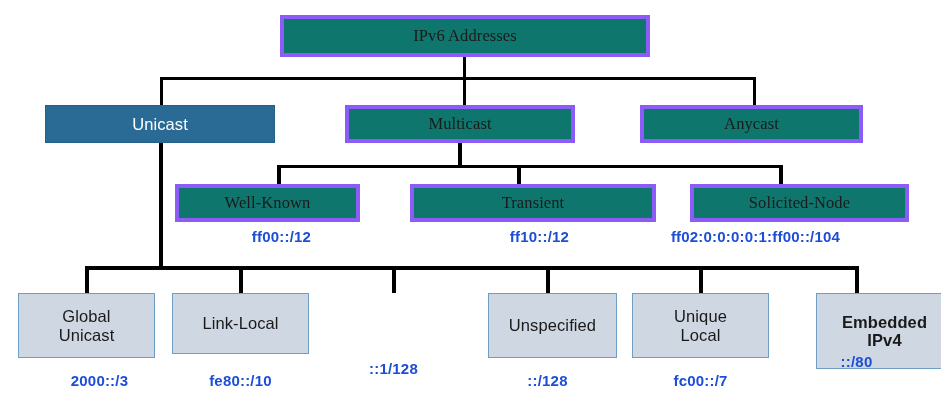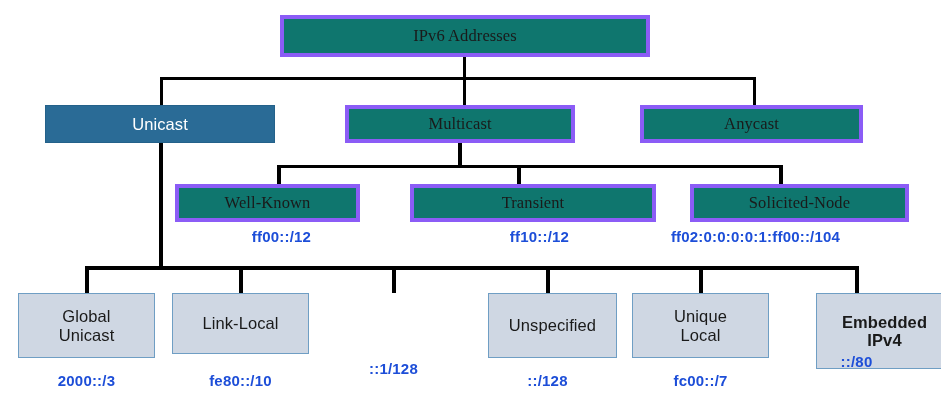--- a/index.html
+++ b/index.html
@@ -116,21 +116,21 @@
   <div class="line vline" style="left:546px;top:266px;width:4px;height:27px;"></div>
   <div class="line vline" style="left:699px;top:266px;width:4px;height:27px;"></div>
   <div class="line vline" style="left:855px;top:266px;width:4px;height:27px;"></div>
 
   <div class="node node-shaded" style="left:18px;top:293px;width:137px;height:65px;">
     <div>
       <span>Global</span>
       <span>Unicast</span>
     </div>
   </div>
-  <div class="prefix" style="left:18px;top:372px;width:137px;">2000::/3</div>
+  <div class="prefix" style="left:31px;top:372px;width:137px;">2000::/3</div>
 
   <div class="node node-shaded" style="left:172px;top:293px;width:137px;height:61px;">
     <div>
       <span>Link-Local</span>
     </div>
   </div>
   <div class="prefix" style="left:172px;top:372px;width:137px;">fe80::/10</div>
 
   <div class="prefix" style="left:325px;top:360px;width:137px;">::1/128</div>
 

